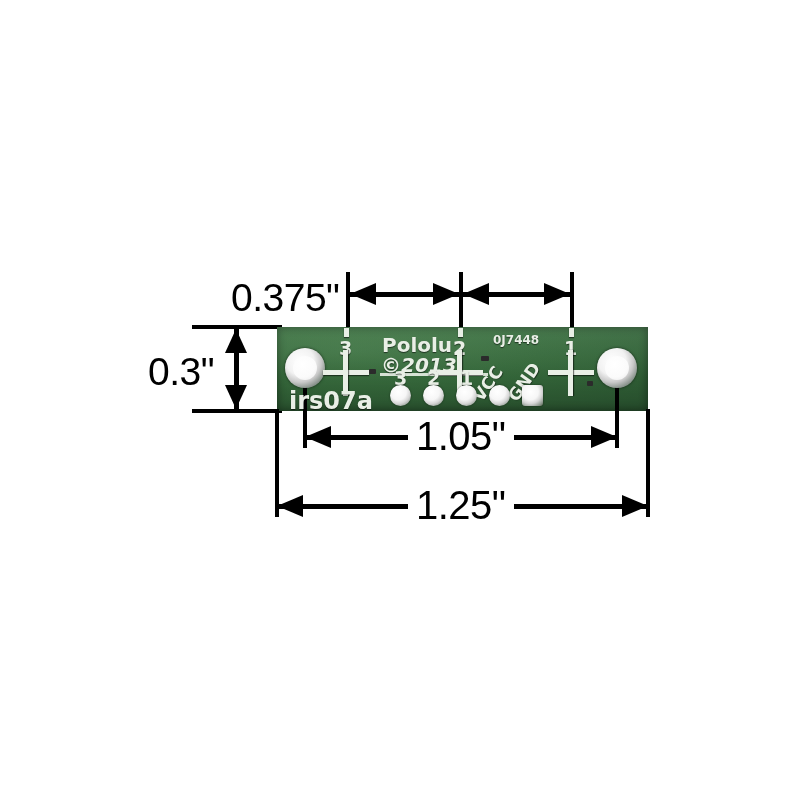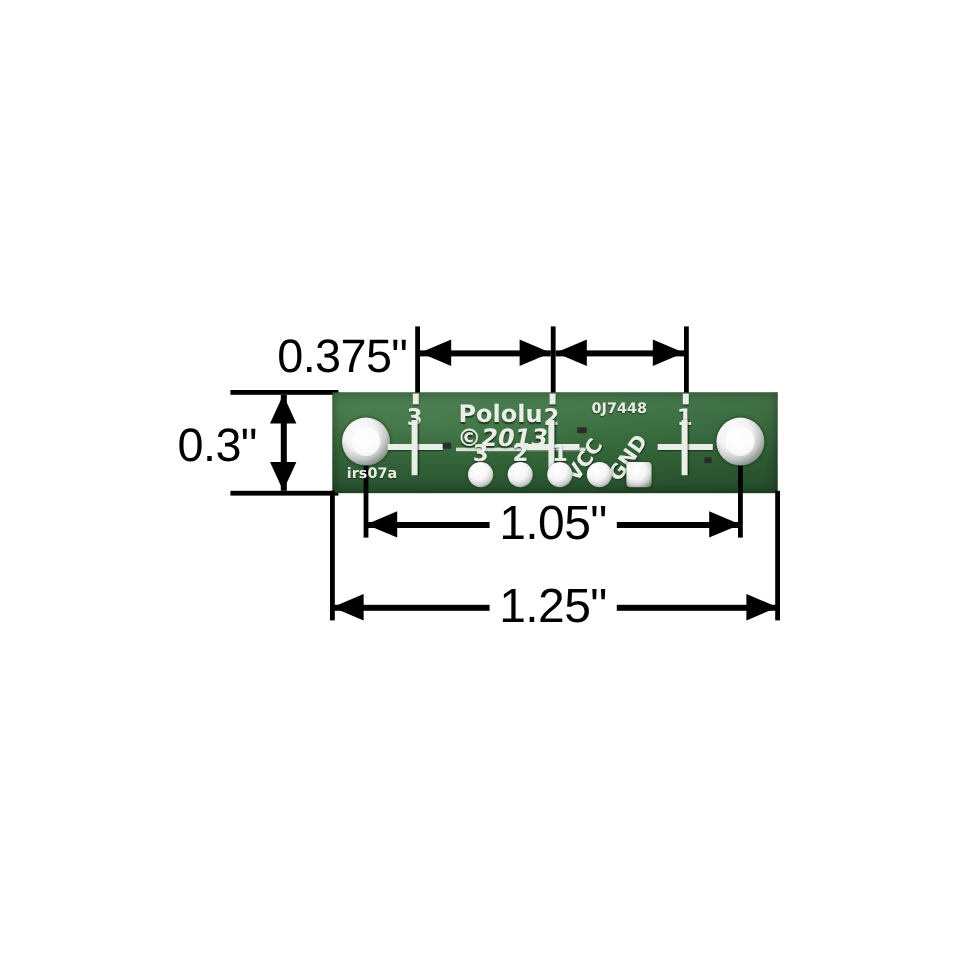--- a/index.html
+++ b/index.html
@@ -166,21 +166,21 @@
     <span class="silk" style="left:62px;top:10px;font-size:19px;">3</span>
     <div class="cross" style="left:46px;top:23px;">
       <div class="hbar"></div>
       <div class="vbar"></div>
     </div>
     <div class="smt" style="left:92px;top:42px;width:7px;height:5px;"></div>
 
     <span class="silk" style="left:105px;top:6px;font-size:20px;">Pololu</span>
     <span class="silk" style="left:104px;top:26px;font-size:20px;font-style:italic;">©2013</span>
     <span class="silk" style="left:216px;top:6px;font-size:12px;">0J7448</span>
-    <span class="silk" style="left:12px;top:60px;font-size:12px;">irs07a</span>
+    <span class="silk" style="left:12px;top:60px;font-size:24px;">irs07a</span>
 
     <div class="tick" style="left:181px;top:1px;"></div>
     <span class="silk" style="left:176px;top:10px;font-size:19px;">2</span>
     <div class="cross" style="left:160px;top:23px;">
       <div class="hbar"></div>
       <div class="vbar"></div>
     </div>
     <div class="smt" style="left:204px;top:29px;width:8px;height:5px;"></div>
 
     <div class="tick" style="left:292px;top:1px;"></div>

